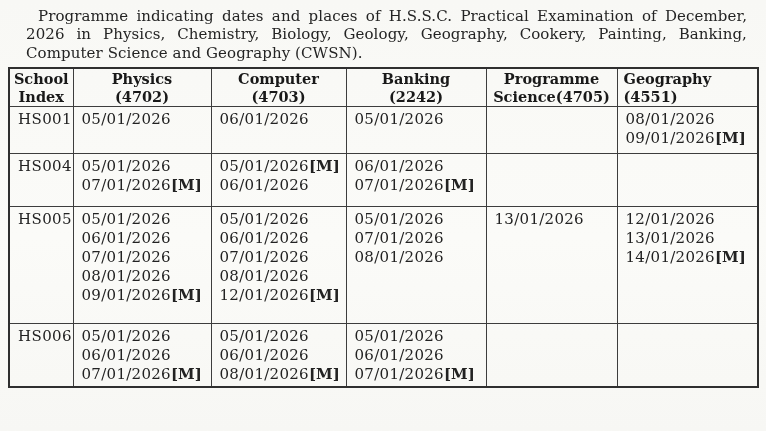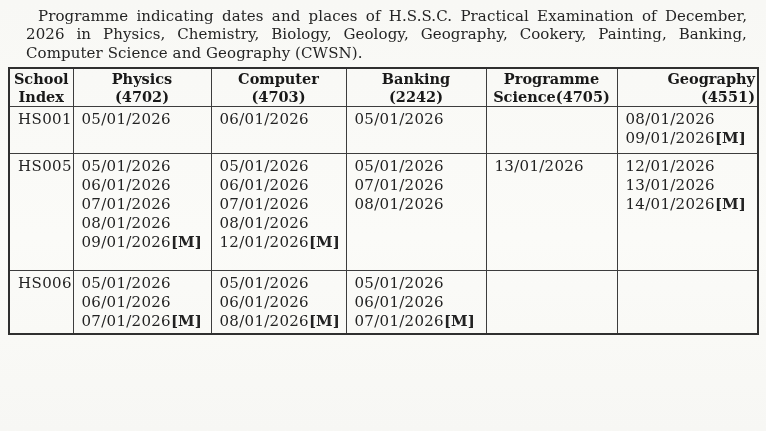--- a/index.html
+++ b/index.html
@@ -36,21 +36,21 @@
   thead tr { height: 37px; }
   th {
     font-size: 14.5px;
     font-weight: 700;
     text-align: center;
     line-height: 1.22;
     vertical-align: middle;
     padding: 1px 2px;
     color: #191919;
   }
-  th.align-left { text-align: right; padding-left: 6px; }
+  th.align-left { text-align: left; padding-left: 6px; }
   td {
     vertical-align: top;
     font-size: 15px;
     line-height: 19px;
     letter-spacing: 0.3px;
     padding: 3px 4px 2px 8px;
     color: #222;
   }
   td.school { letter-spacing: 0.4px; }
   tr.r0 { height: 47px; }
@@ -115,20 +115,37 @@
           </td>
           <td>
             <div class="date-line">05/01/2026</div>
           </td>
           <td></td>
           <td>
             <div class="date-line">08/01/2026</div>
             <div class="date-line">09/01/2026<span class="m-marker">[M]</span></div>
           </td>
         </tr>
+        <tr class="r2">
+          <td class="school">HS004</td>
+          <td>
+            <div class="date-line">05/01/2026</div>
+            <div class="date-line">07/01/2026<span class="m-marker">[M]</span></div>
+          </td>
+          <td>
+            <div class="date-line">05/01/2026<span class="m-marker">[M]</span></div>
+            <div class="date-line">06/01/2026</div>
+          </td>
+          <td>
+            <div class="date-line">06/01/2026</div>
+            <div class="date-line">07/01/2026<span class="m-marker">[M]</span></div>
+          </td>
+          <td></td>
+          <td></td>
+        </tr>
         <tr class="r3">
           <td class="school">HS005</td>
           <td>
             <div class="date-line">05/01/2026</div>
             <div class="date-line">06/01/2026</div>
             <div class="date-line">07/01/2026</div>
             <div class="date-line">08/01/2026</div>
             <div class="date-line">09/01/2026<span class="m-marker">[M]</span></div>
           </td>
           <td>

